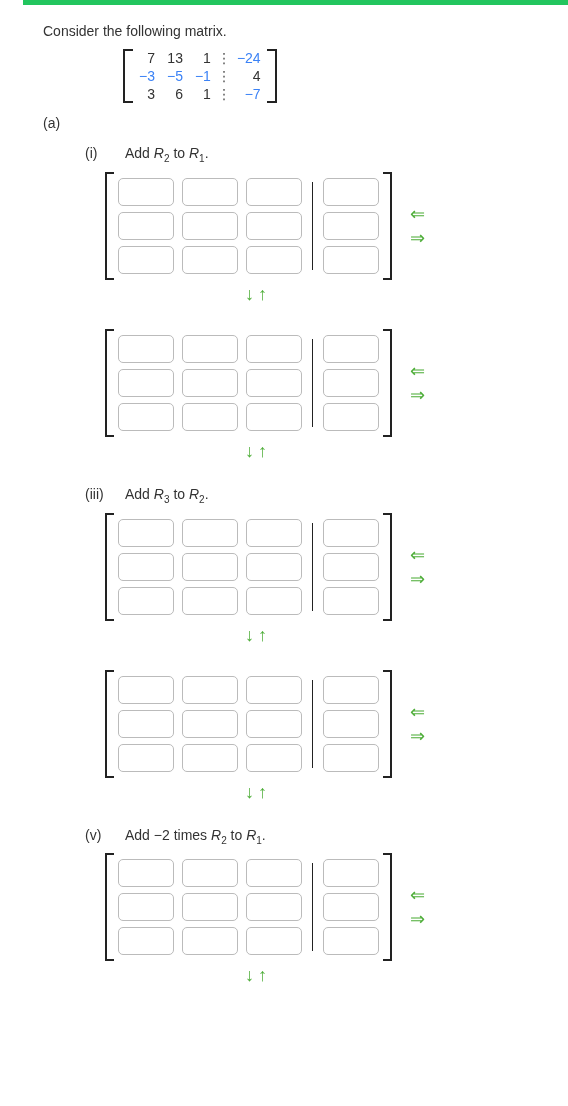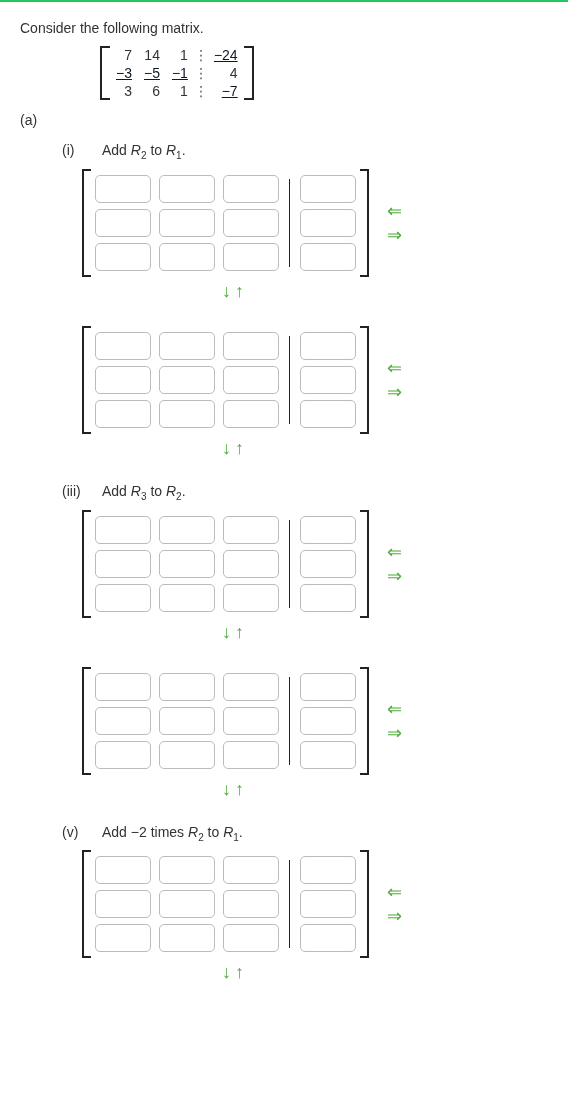--- a/index.html
+++ b/index.html
@@ -6,42 +6,43 @@
     margin: 0;
     padding: 0;
     font-family: Arial, Helvetica, sans-serif;
     font-size: 14px;
     color: #333;
     background: #fff;
     width: 568px;
   }
   .page {
     padding: 18px 20px 30px 20px;
-    border-top: 2px solid #22c55e;
+    border-top: 5px solid #22c55e;
+    margin-left: 23px;
   }
   .prompt-text {
     margin-bottom: 10px;
   }
   .matrix-display {
     margin: 6px 0 12px 80px;
     font-family: Arial, sans-serif;
   }
   .matrix-display .bracket-wrap {
     display: flex;
     align-items: stretch;
   }
   .matrix-display table {
     border-collapse: collapse;
   }
   .matrix-display td {
     padding: 1px 6px;
     text-align: right;
     font-size: 14px;
   }
-  .matrix-display td.neg { color: #0f172a; text-decoration: underline; }
+  .matrix-display td.neg { color: #3b82f6; }
   .matrix-display td.dots {
     color: #555;
     text-align: center;
     padding: 0 0px;
   }
   .lbracket, .rbracket {
     width: 8px;
     background: none;
     border: 2px solid #222;
   }
@@ -144,21 +145,21 @@
 
   <div class="prompt-text">Consider the following matrix.</div>
 
   <div class="matrix-display">
     <div class="bracket-wrap">
       <div class="lbracket"></div>
       <table>
         <tbody>
             <tr>
           <td>7</td>
-          <td>14</td>
+          <td>13</td>
           <td>1</td>
           <td class="dots">⋮</td>
           <td class="neg">−24</td>
         </tr>
         <tr>
           <td class="neg">−3</td>
           <td class="neg">−5</td>
           <td class="neg">−1</td>
           <td class="dots">⋮</td>
           <td>4</td>

